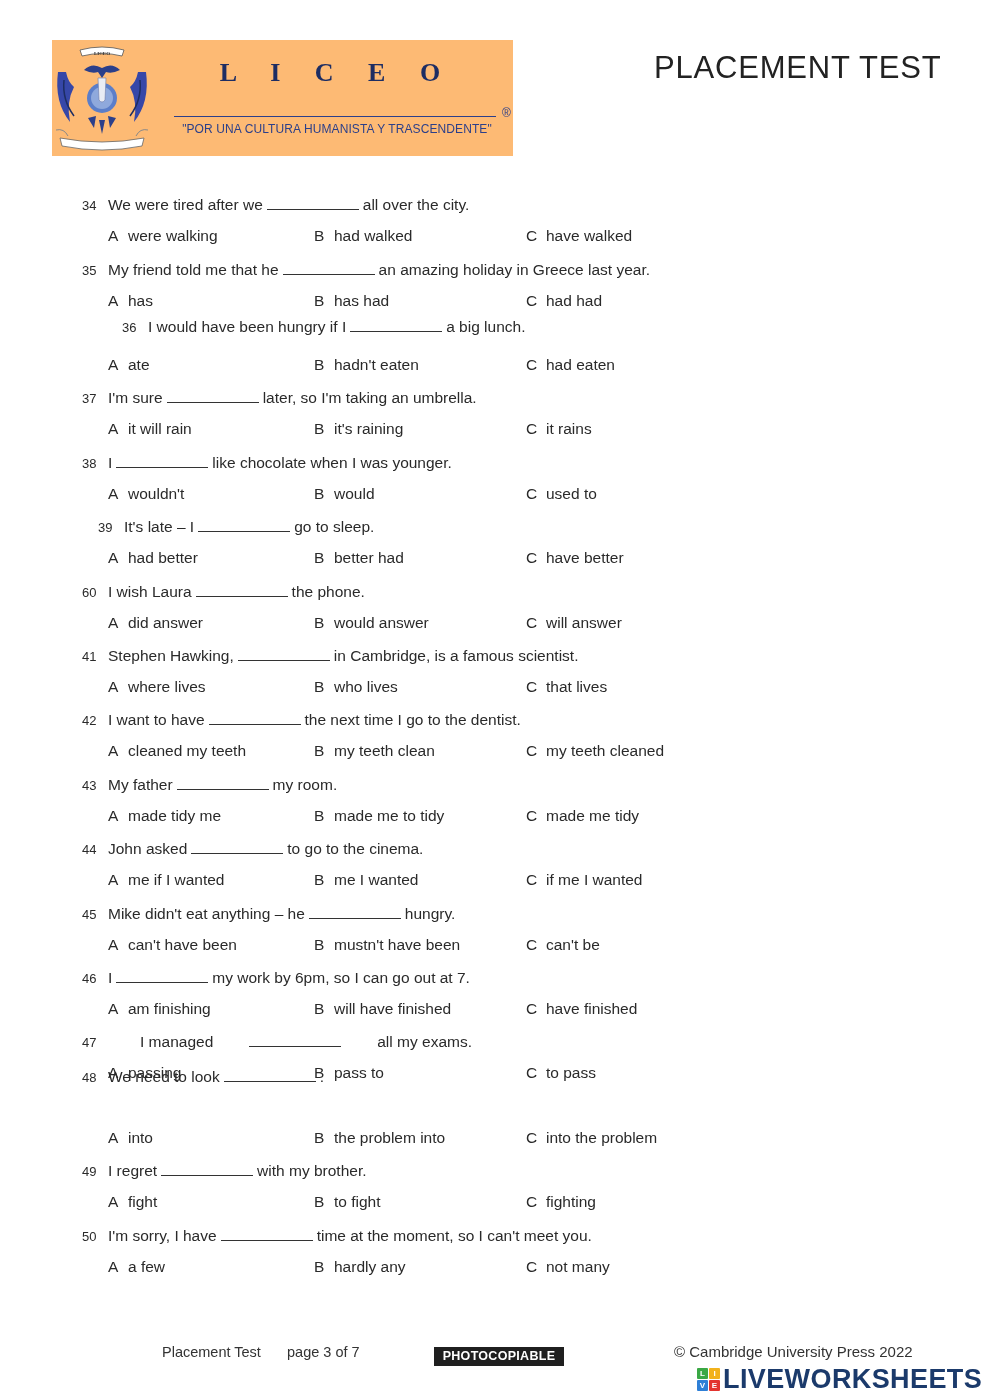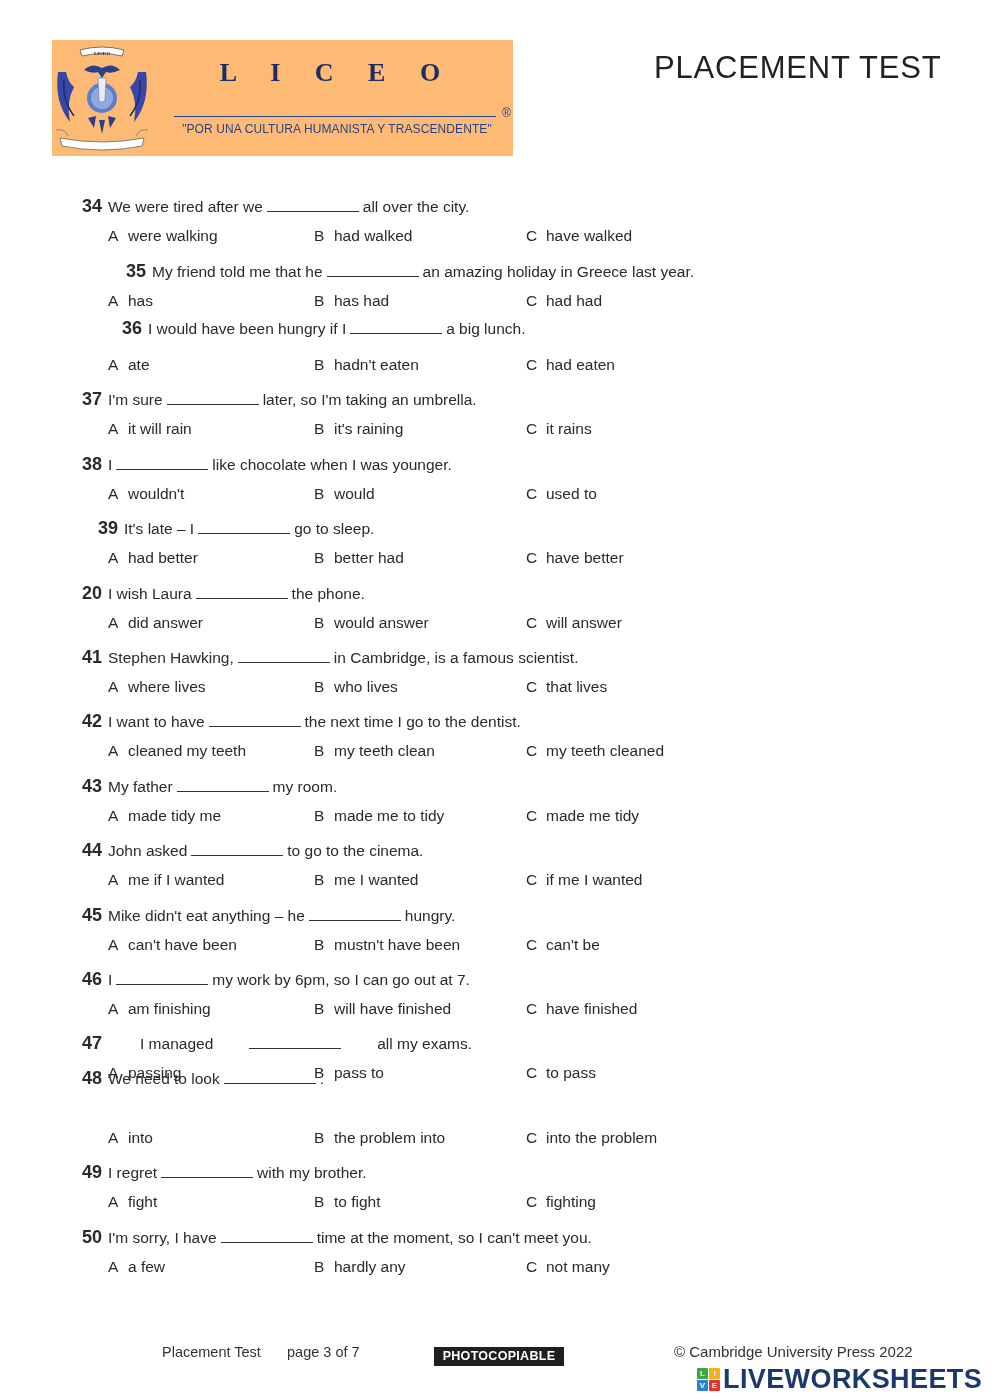--- a/index.html
+++ b/index.html
@@ -31,21 +31,21 @@
   .page-title {
     position: absolute; left: 654px; top: 50px; font-size: 31px; font-weight: normal;
     color: #222; letter-spacing: 0.8px; font-family: "Liberation Sans", sans-serif;
   }
 
   .questions { position: absolute; left: 0; top: 0; width: 1000px; }
   .q-row {
     position: absolute; left: 82px; height: 22px; display: flex; align-items: baseline;
     font-size: 15.5px; color: #2a2a2a; white-space: nowrap;
   }
-  .q-num { font-weight: bold; font-size: 18px; width: 26px; color: #2a2a2a; }
+  .q-num { font-weight: normal; font-size: 13px; width: 26px; color: #2a2a2a; }
   .blank {
     display: inline-block; width: 92px; border-bottom: 1.3px solid #333;
     margin: 0 4px; height: 14px;
   }
   .opt-row { position: absolute; left: 108px; height: 22px; width: 600px; font-size: 15.5px; color: #2a2a2a; }
   .opt { position: absolute; top: 0; white-space: nowrap; }
   .opt.a { left: 0; }
   .opt.b { left: 206px; }
   .opt.c { left: 418px; }
   .opt-letter { display: inline-block; width: 20px; }
@@ -96,21 +96,21 @@
       <span class="q-num">34</span>
       <span>We were tired after we</span>
       <span class="blank"></span>
       <span>all over the city.</span>
     </div>
     <div class="opt-row" style="top: 227px;">
       <span class="opt a"><span class="opt-letter">A</span><span>were walking</span></span>
       <span class="opt b"><span class="opt-letter">B</span><span>had walked</span></span>
       <span class="opt c"><span class="opt-letter">C</span><span>have walked</span></span>
     </div>
-    <div class="q-row" style="top: 261px; margin-left: 44px;">
+    <div class="q-row" style="top: 261px;">
       <span class="q-num">35</span>
       <span>My friend told me that he</span>
       <span class="blank"></span>
       <span>an amazing holiday in Greece last year.</span>
     </div>
     <div class="opt-row" style="top: 292px;">
       <span class="opt a"><span class="opt-letter">A</span><span>has</span></span>
       <span class="opt b"><span class="opt-letter">B</span><span>has had</span></span>
       <span class="opt c"><span class="opt-letter">C</span><span>had had</span></span>
     </div>
@@ -152,21 +152,21 @@
       <span>It's late – I</span>
       <span class="blank"></span>
       <span>go to sleep.</span>
     </div>
     <div class="opt-row" style="top: 549px;">
       <span class="opt a"><span class="opt-letter">A</span><span>had better</span></span>
       <span class="opt b"><span class="opt-letter">B</span><span>better had</span></span>
       <span class="opt c"><span class="opt-letter">C</span><span>have better</span></span>
     </div>
     <div class="q-row" style="top: 583px;">
-      <span class="q-num">20</span>
+      <span class="q-num">60</span>
       <span>I wish Laura</span>
       <span class="blank"></span>
       <span>the phone.</span>
     </div>
     <div class="opt-row" style="top: 614px;">
       <span class="opt a"><span class="opt-letter">A</span><span>did answer</span></span>
       <span class="opt b"><span class="opt-letter">B</span><span>would answer</span></span>
       <span class="opt c"><span class="opt-letter">C</span><span>will answer</span></span>
     </div>
     <div class="q-row" style="top: 647px;">

